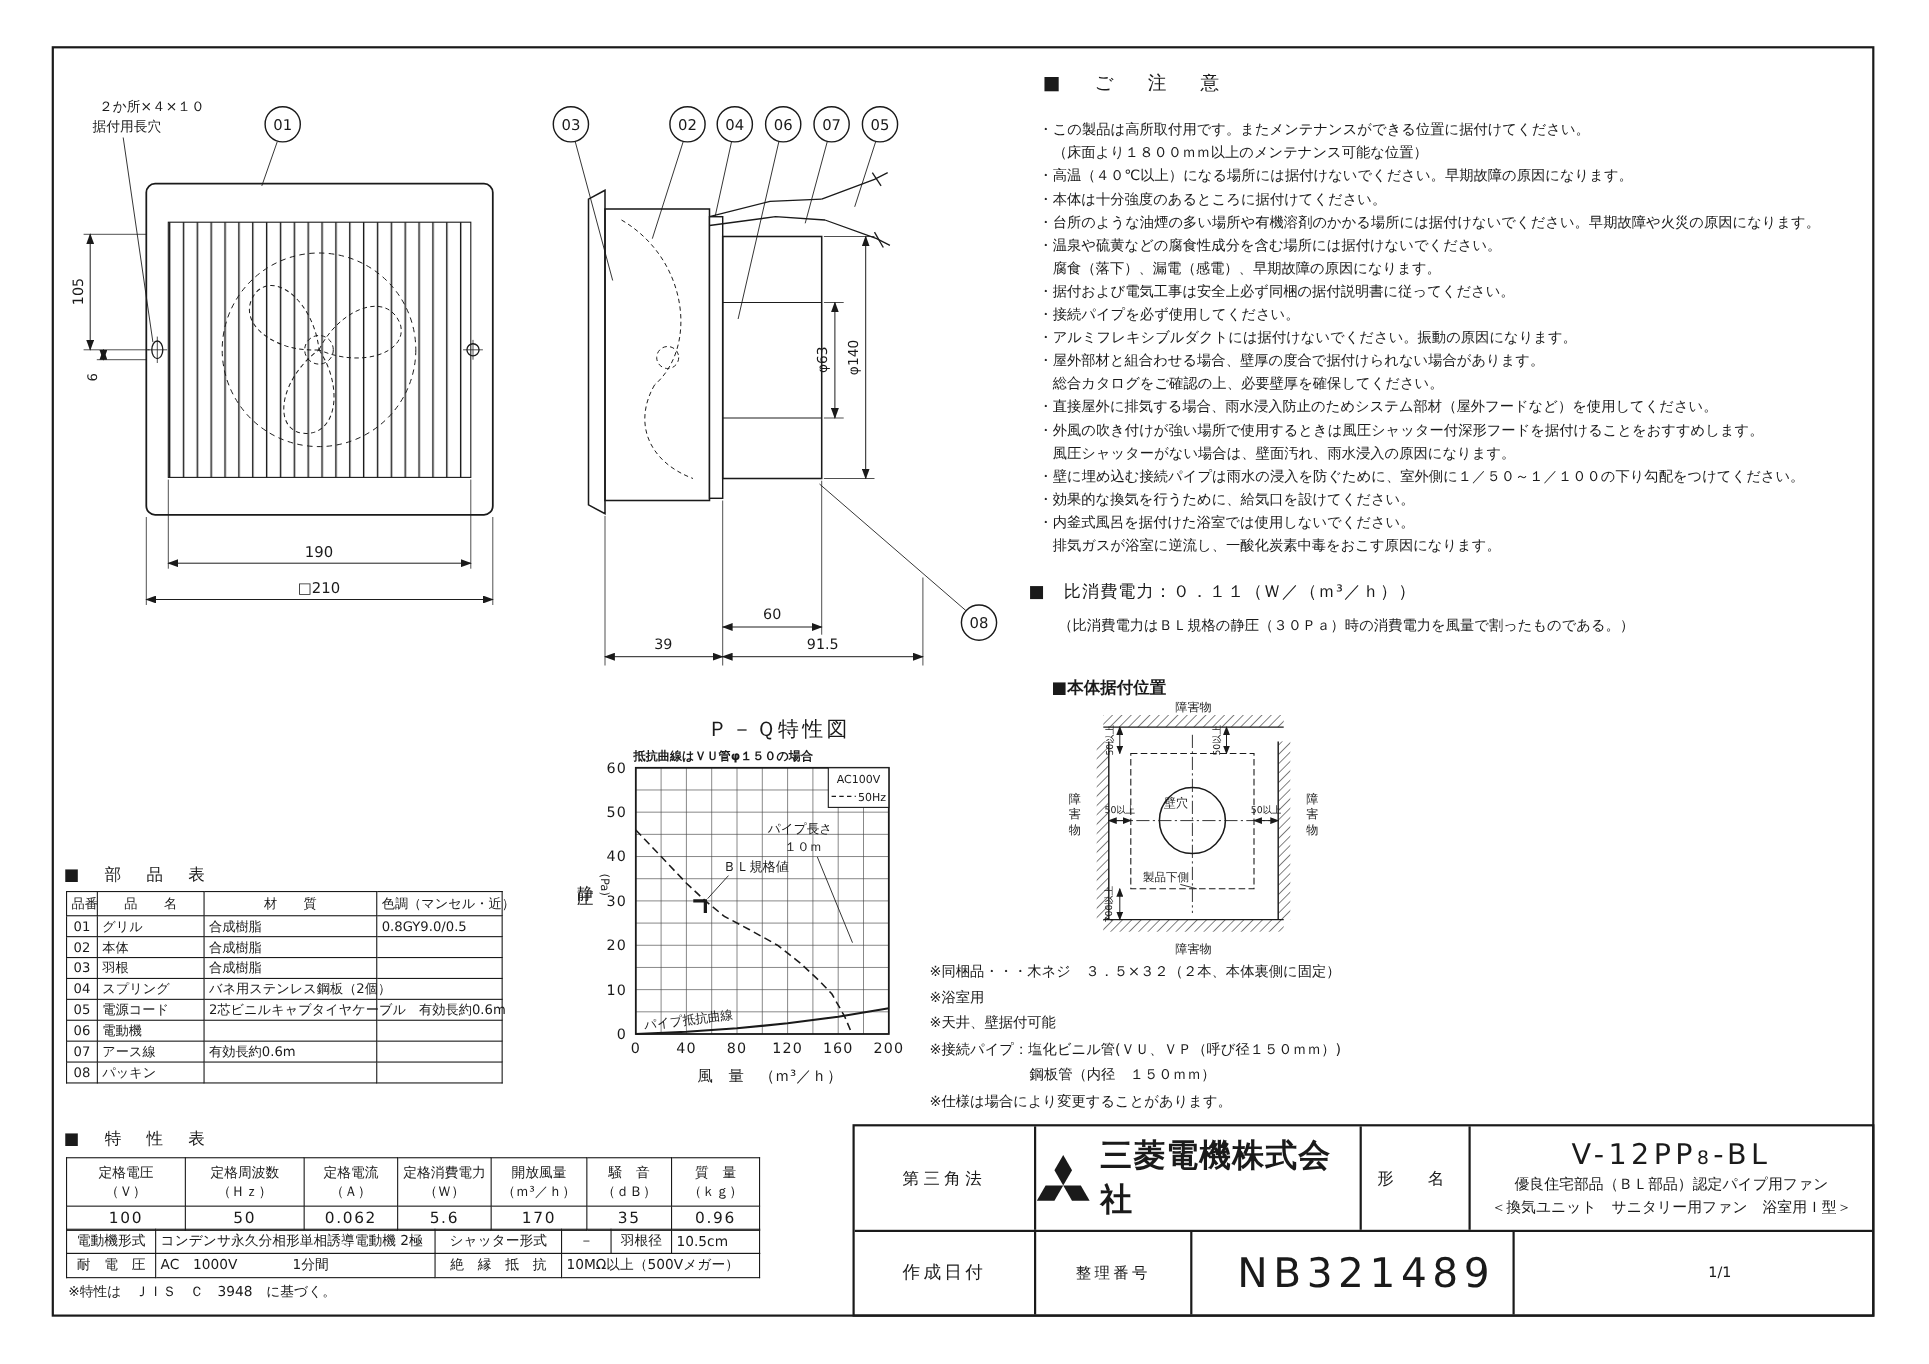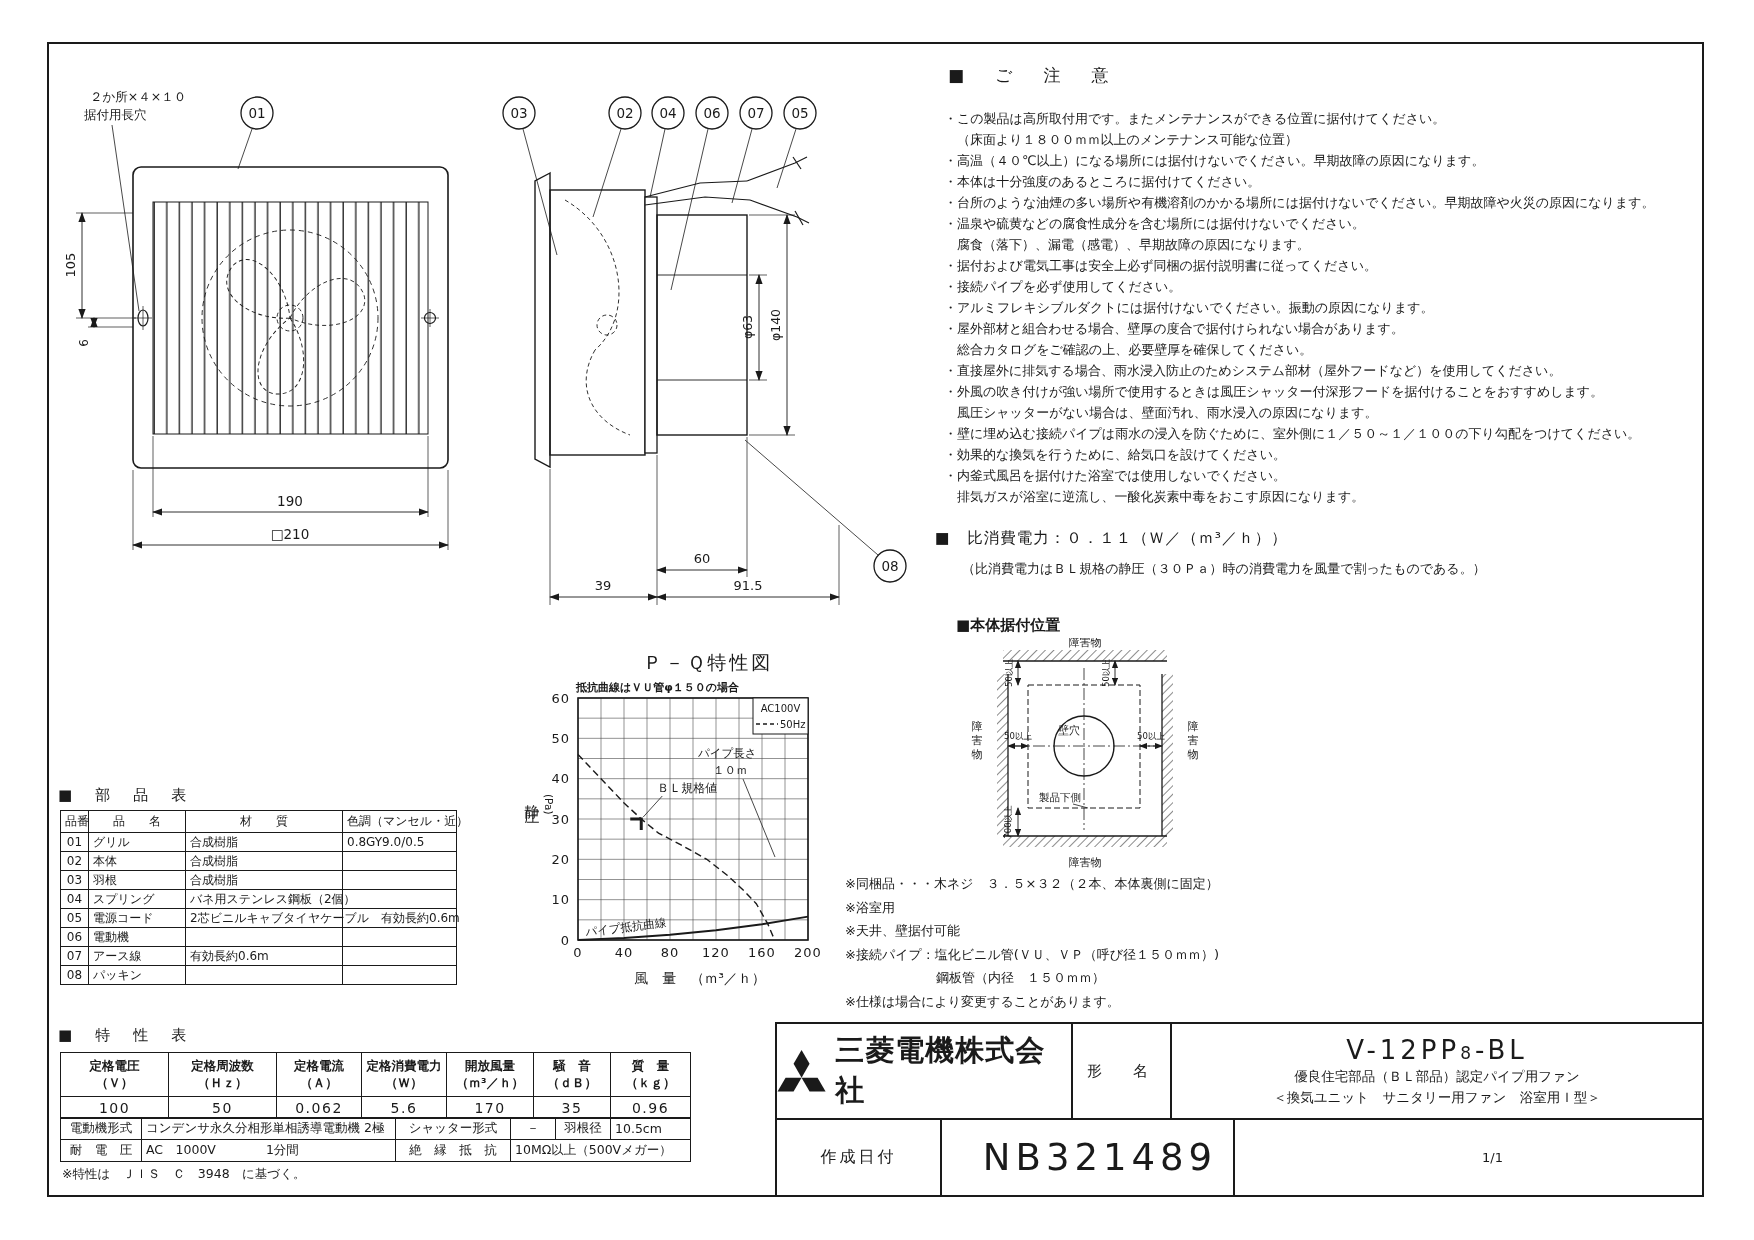--- a/index.html
+++ b/index.html
@@ -29,21 +29,21 @@
   .sec-title{font-size:15px;letter-spacing:4px;}
   #parts-title{left:58px;top:786px;}
   #spec-title{left:58px;top:1026px;}
   table{border-collapse:collapse;table-layout:fixed;}
   td,th{border:1.4px solid #1a1a1a;padding:0 4px;font-weight:normal;overflow:visible;white-space:nowrap;box-sizing:border-box;}
   #parts-table{left:60px;top:810px;width:396px;font-size:12px;}
   #parts-table th{height:22px;text-align:center;}
   #parts-table td{height:19px;}
   #parts-table td.c1{text-align:center;}
   #spec-t1{left:60px;top:1052px;width:630px;}
-  #spec-t1 th{height:44px;text-align:center;font-size:12.5px;line-height:1.3;font-weight:bold;}
+  #spec-t1 th{height:44px;text-align:center;font-size:12.5px;line-height:1.3;}
   #spec-t1 td{height:22px;text-align:center;font-size:14px;letter-spacing:1.5px;}
   #spec-t2{left:60px;top:1116.5px;width:630px;font-size:12.5px;}
   #spec-t2 td{height:22px;}
   #spec-t3{left:60px;top:1138.5px;width:630px;font-size:12.5px;}
   #spec-t3 td{height:22px;}
   .cellc{text-align:center;}
   #spec-note{left:62px;top:1166px;font-size:12.5px;}
   
   #tblock{left:775px;top:1022px;width:929px;height:175px;border:2px solid #1a1a1a;box-sizing:border-box;}
   .trow{display:flex;width:100%;box-sizing:border-box;}
@@ -497,34 +497,36 @@
         <td>AC　1000V　　　　1分間</td>
         <td class="cellc">絶　縁　抵　抗</td>
         <td>10MΩ以上（500Vメガー）</td>
       </tr>
     </tbody>
   </table>
   <div class="abs" id="spec-note">※特性は　ＪＩＳ　Ｃ　3948　に基づく。</div>
 
   <div class="abs" id="tblock">
     <div class="trow" id="trow1">
+      <div class="tcell" id="cell-proj">第三角法</div>
       <div class="tcell" id="cell-company">
         <svg width="50" height="44" viewBox="-12 0 124 106">
           <polygon points="50,0 70.2,35 50,70 29.8,35" fill="#1a1a1a"></polygon>
           <polygon points="50,70 70.2,105 110.6,105 90.4,70" fill="#1a1a1a"></polygon>
           <polygon points="50,70 29.8,105 -10.6,105 9.6,70" fill="#1a1a1a"></polygon>
         </svg>
         <span id="company-name">三菱電機株式会社</span>
       </div>
       <div class="tcell" id="cell-modellabel">形　名</div>
       <div class="tcell" id="cell-model">
         <div id="model-line"><span>V-12PP</span><span id="model-sub">8</span><span>-BL</span></div>
         <div id="model-desc1">優良住宅部品（ＢＬ部品）認定パイプ用ファン</div>
         <div id="model-desc2">＜換気ユニット　サニタリー用ファン　浴室用Ｉ型＞</div>
       </div>
     </div>
     <div class="trow" id="trow2">
       <div class="tcell" id="cell-datelabel">作成日付</div>
+      <div class="tcell" id="cell-numlabel">整理番号</div>
       <div class="tcell" id="cell-number">NB321489</div>
       <div class="tcell" id="cell-page">1/1</div>
     </div>
   </div>
 </div>
 
 </body></html>

